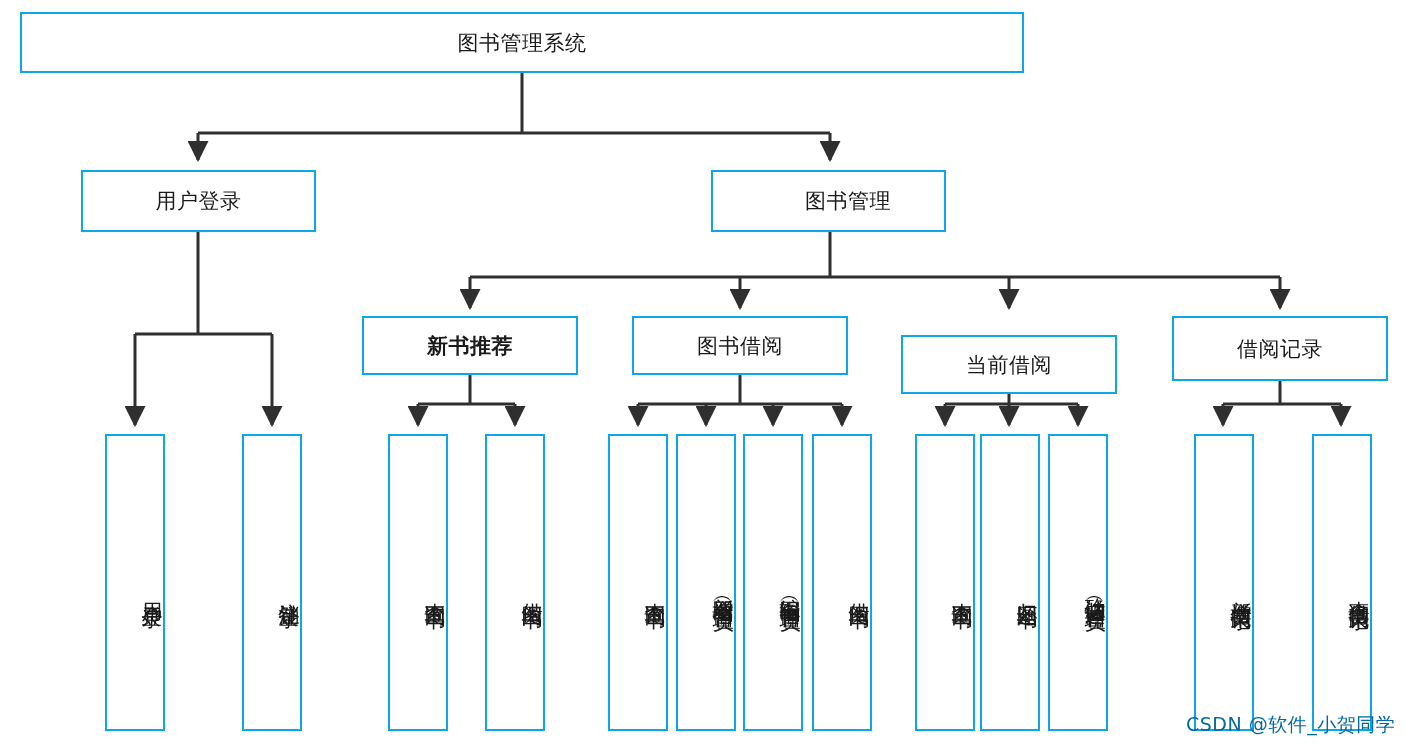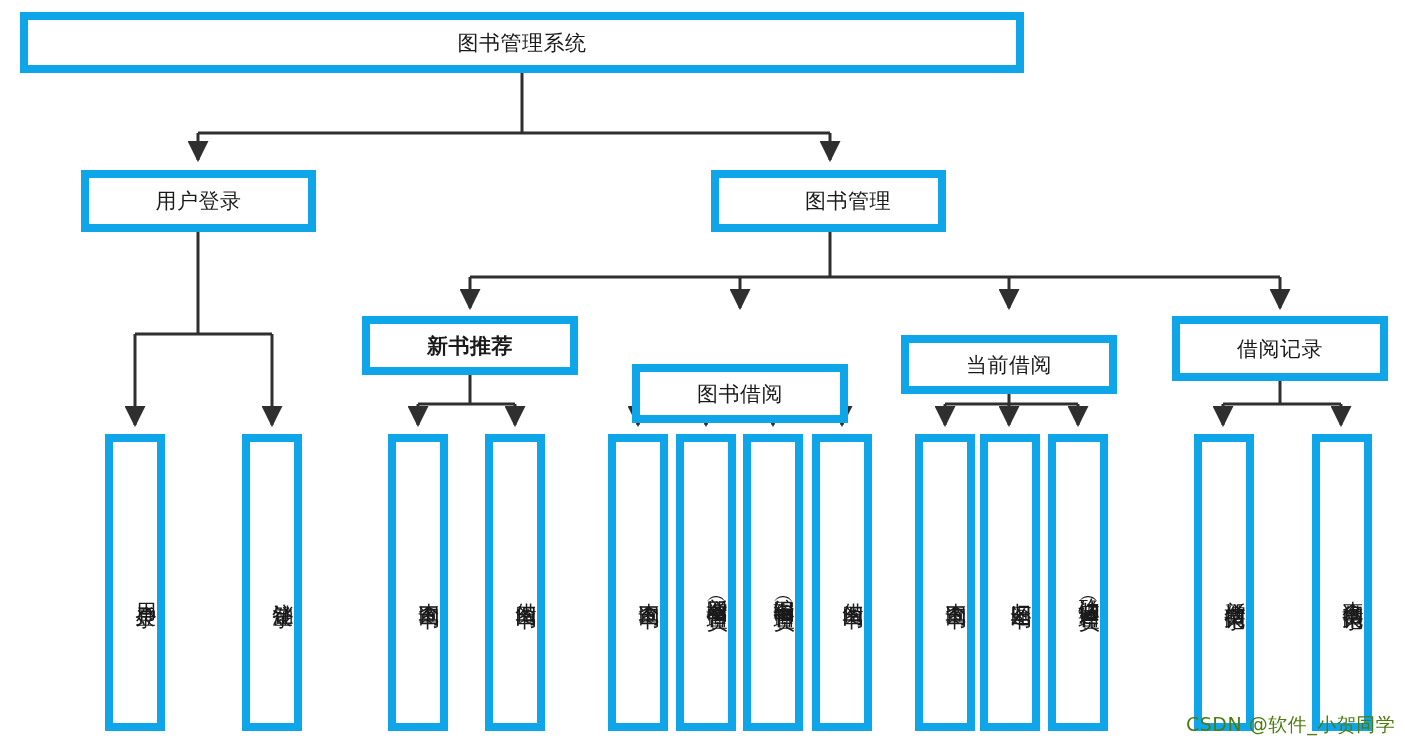--- a/index.html
+++ b/index.html
@@ -22,21 +22,21 @@
     left: 0;
     top: 0;
     width: 1405px;
     height: 747px;
     pointer-events: none;
   }
   .node {
     position: absolute;
     box-sizing: border-box;
     background: #ffffff;
-    border: 8px solid #0ea5e9;
+    border: 2px solid #0ea5e9;
     display: flex;
     align-items: center;
     justify-content: center;
     color: #1a1a1a;
   }
   .node.horiz {
     font-size: 21px;
     letter-spacing: 0.5px;
   }
   .node.vert {
@@ -51,21 +51,21 @@
   }
   .node .label {
     display: block;
     white-space: nowrap;
   }
   .watermark {
     position: absolute;
     left: 1186px;
     top: 712px;
     font-size: 19px;
-    color: #4d7c0f;
+    color: #0369a1;
     white-space: nowrap;
     letter-spacing: 0.5px;
   }
 </style>
 </head>
 <body>
 
 <div id="canvas">
 
   <svg class="wires" viewBox="0 0 1405 747" xmlns="http://www.w3.org/2000/svg">
@@ -127,21 +127,21 @@
   </div>
 
   <div class="node horiz" style="left:711px; top:170px; width:235px; height:62px;padding-left:39px;">
     <span class="label">图书管理</span>
   </div>
 
   <div class="node horiz" style="left:362px; top:316px; width:216px; height:59px;font-weight:bold;">
     <span class="label">新书推荐</span>
   </div>
 
-  <div class="node horiz" style="left:632px; top:316px; width:216px; height:59px;margin-top:48px;">
+  <div class="node horiz" style="left:632px; top:316px; width:216px; height:59px;">
     <span class="label">图书借阅</span>
   </div>
 
   <div class="node horiz" style="left:901px; top:316px; width:216px; height:59px;margin-top:19px;">
     <span class="label">当前借阅</span>
   </div>
 
   <div class="node horiz" style="left:1172px; top:316px; width:216px; height:65px;justify-content:center;">
     <span class="label">借阅记录</span>
   </div>

